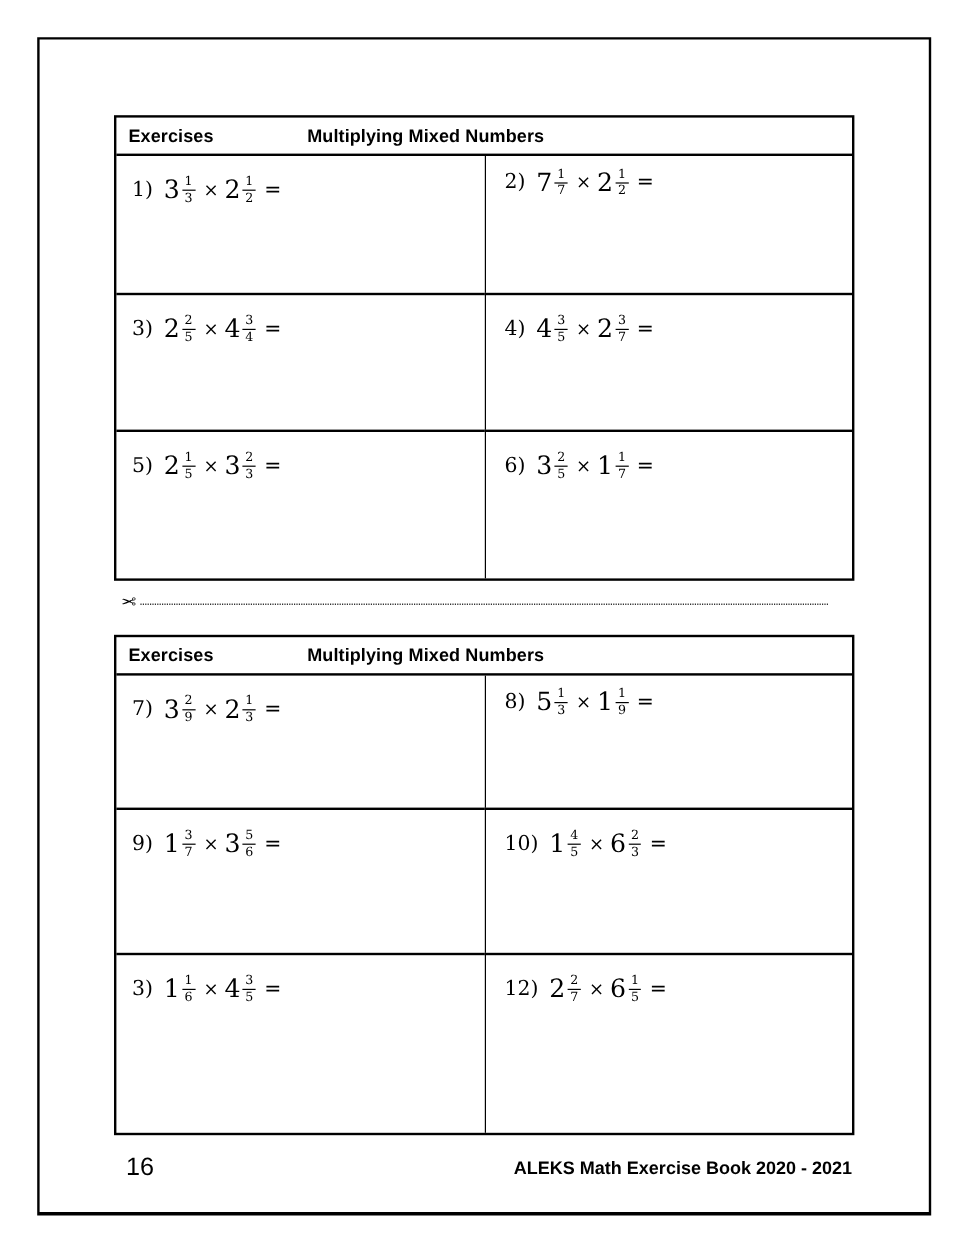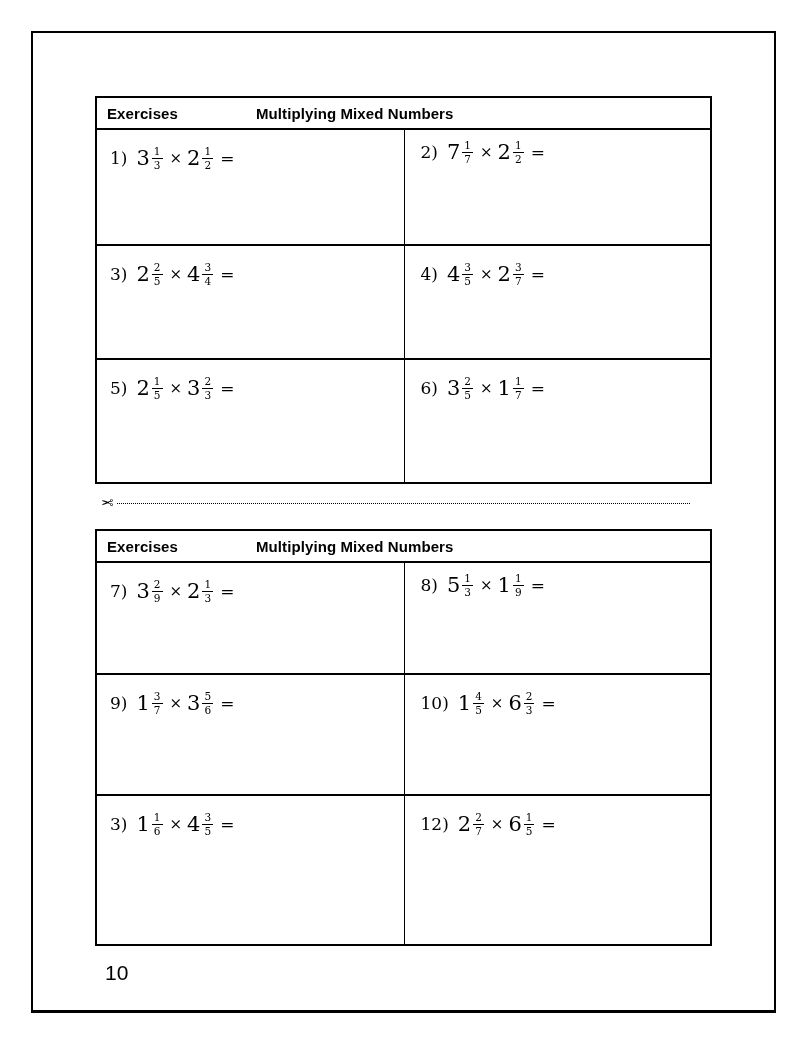--- a/index.html
+++ b/index.html
@@ -292,16 +292,17 @@
               <span class="fnum">1</span>
               <span class="fden">5</span>
             </span>
       <span class="eq">=</span>
     </div>
   </div>
 </div>
   </section>
 
   <div class="footer">
-    <span class="pageno">10</span>
+    <span class="pageno">16</span>
+    <span class="bookname">ALEKS Math Exercise Book 2020 - 2021</span>
   </div>
 
 </div>
 
 </body></html>

